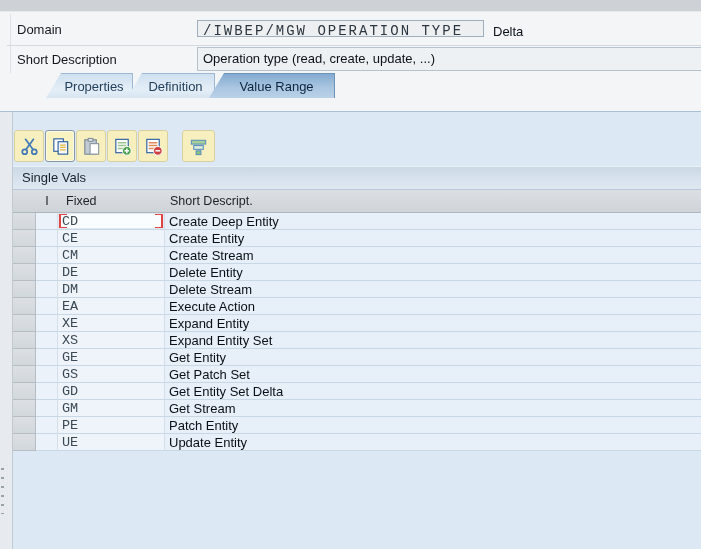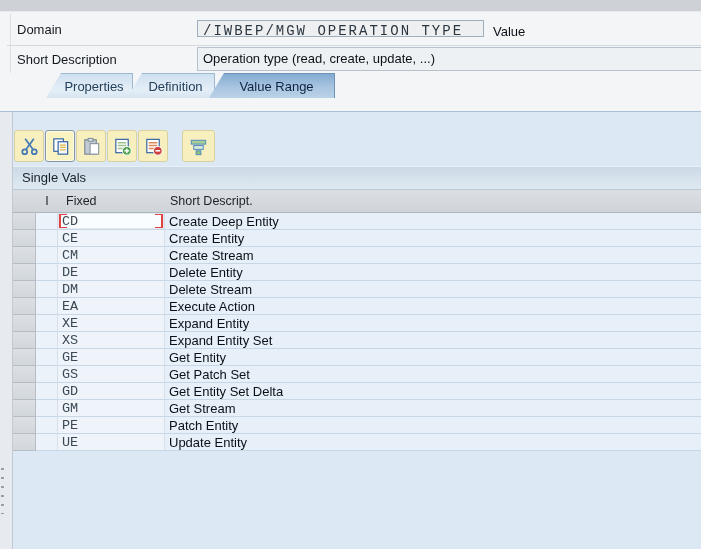--- a/index.html
+++ b/index.html
@@ -119,21 +119,21 @@
 <body>
 
 <div class="screen">
 
   <div class="top-strip"></div>
 
   <div class="form">
     <div class="form-left-edge"></div>
     <div class="lbl domain-lbl">Domain</div>
     <div class="domain-input">/IWBEP/MGW_OPERATION_TYPE</div>
-    <div class="domain-status">Value</div>
+    <div class="domain-status">Delta</div>
     <div class="form-sep1"></div>
     <div class="lbl sd-lbl">Short Description</div>
     <div class="sd-field">Operation type (read, create, update, ...)</div>
   </div>
 
   <div class="tabstrip">
     <div class="tab tab-1">Properties</div>
     <div class="tab tab-2">Definition</div>
     <div class="tab tab-3 selected">Value Range</div>
   </div>

